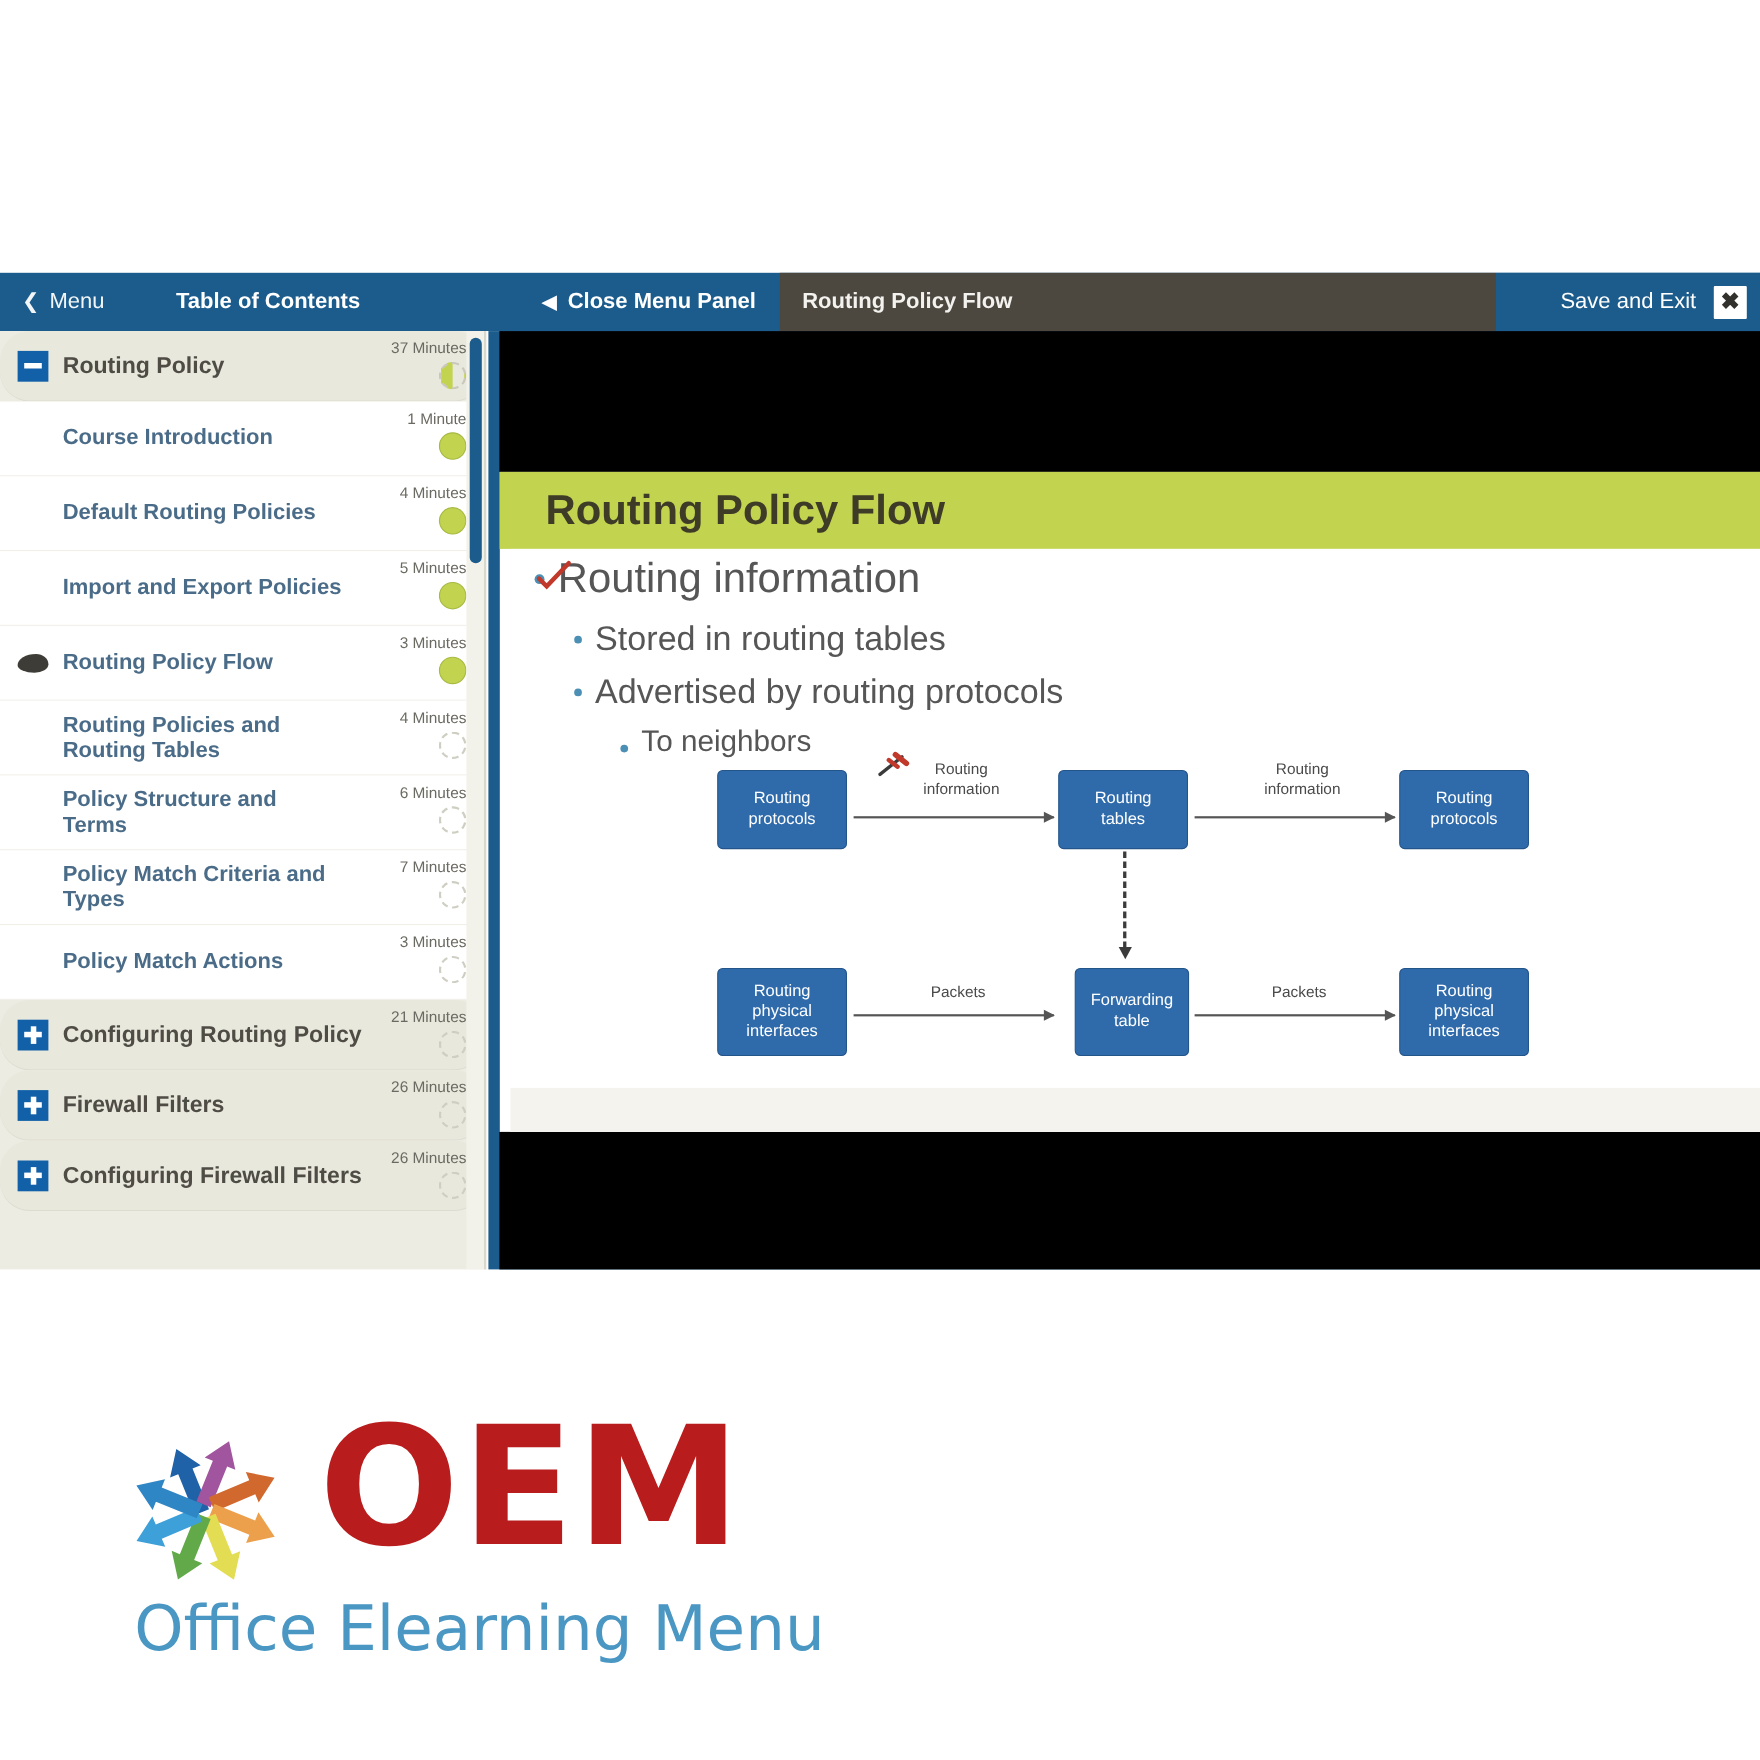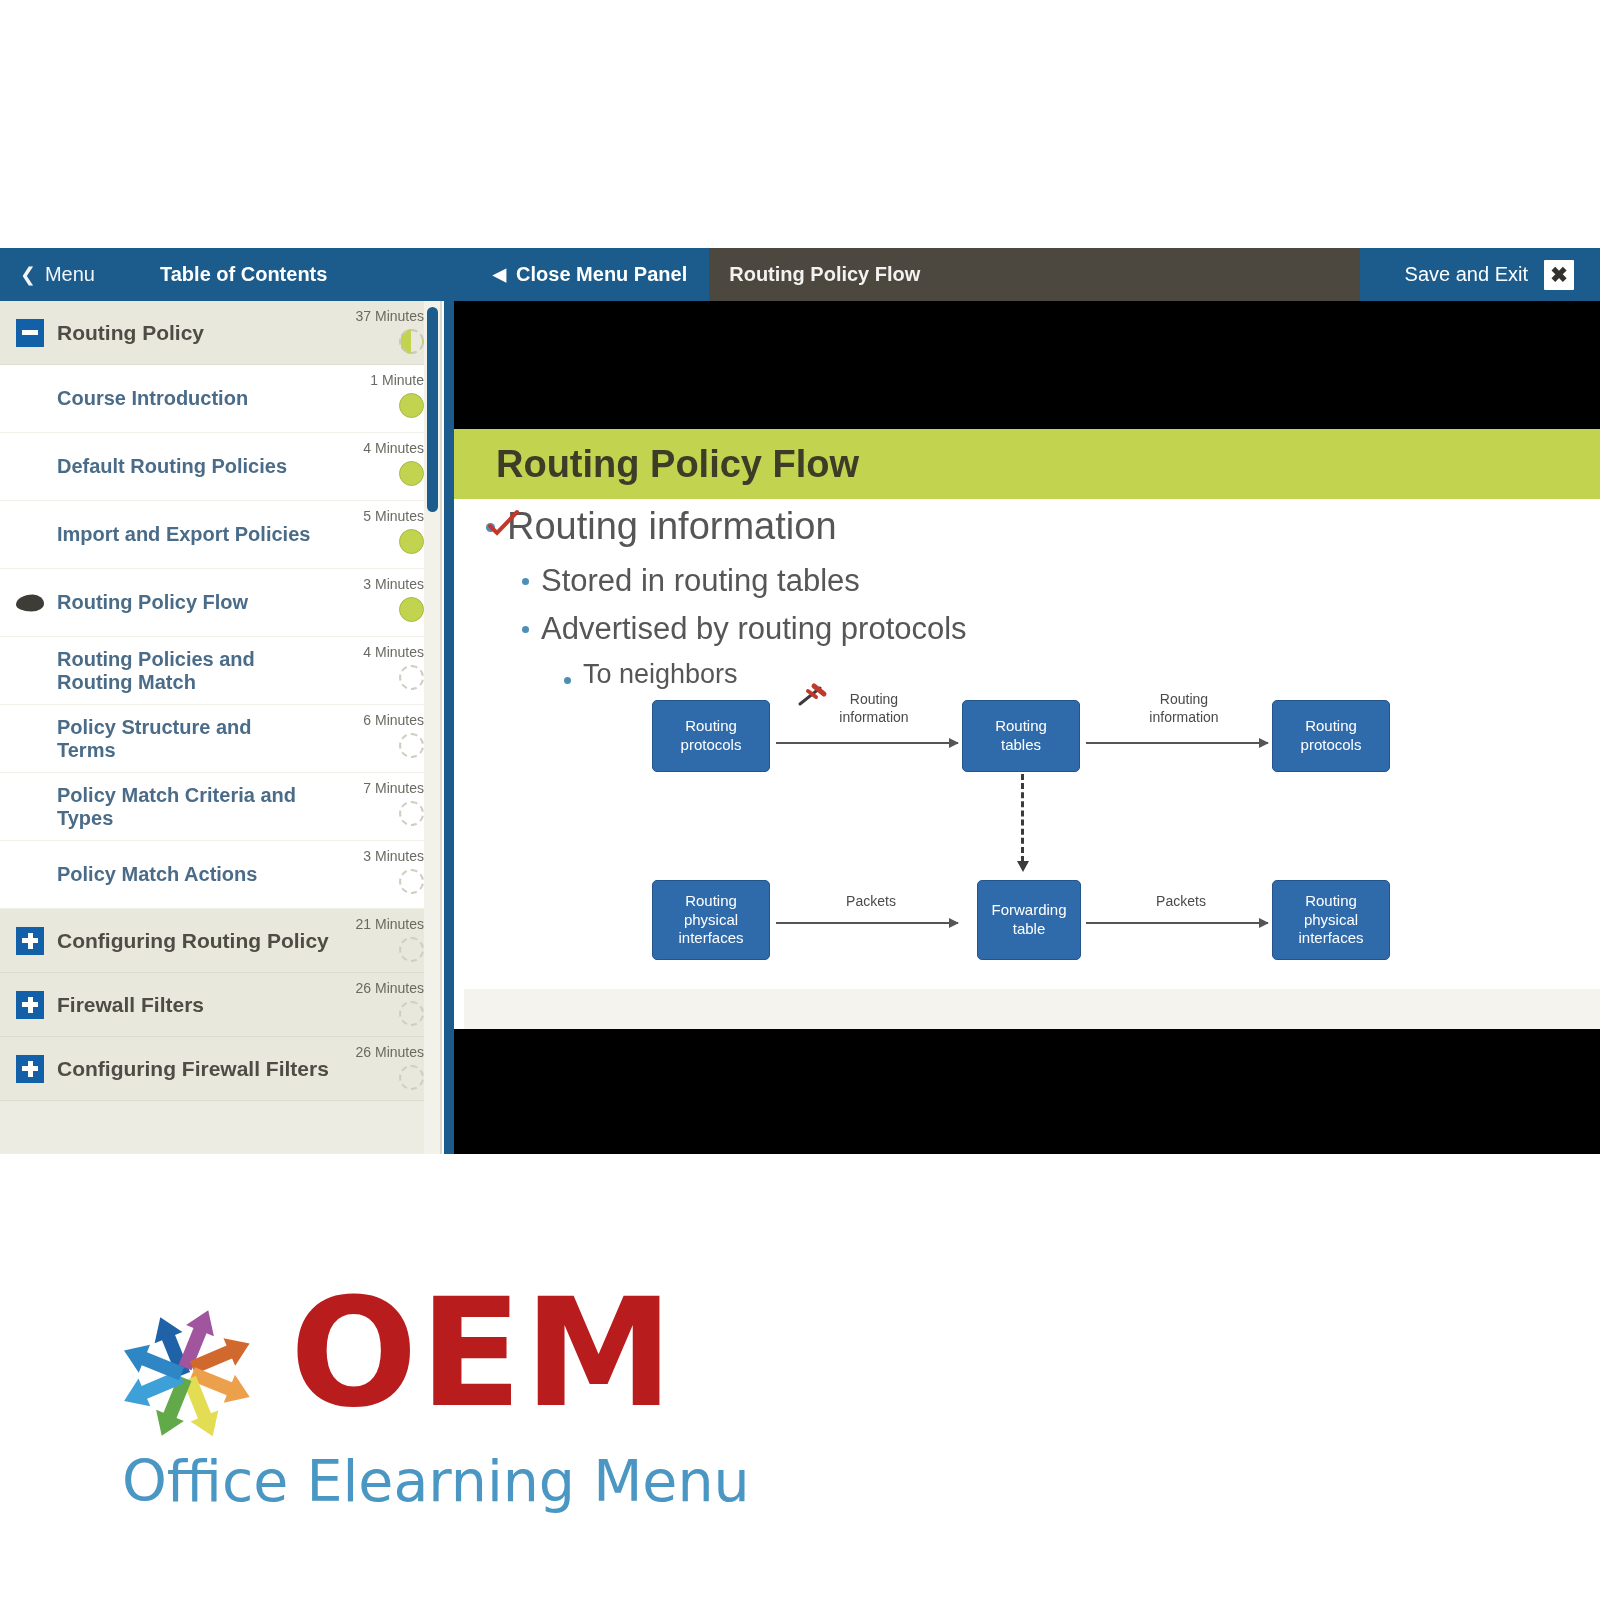--- a/index.html
+++ b/index.html
@@ -84,21 +84,21 @@
     font-size: 20px;
     font-weight: bold;
     box-sizing: border-box;
   }
   .tb-save {
     width: 240px;
     background: #1b5c8c;
     display: flex;
     align-items: center;
     justify-content: flex-end;
-    padding-right: 26px;
+    padding-right: 12px;
     box-sizing: border-box;
     color: #ffffff;
     font-size: 20px;
     cursor: pointer;
   }
   .tb-x {
     width: 30px;
     height: 30px;
     background: #ffffff;
     margin-left: 16px;
@@ -151,20 +151,21 @@
   }
 
   .grp {
     background: #e9e8dd;
     border-bottom: 1px solid #dddcd0;
     position: relative;
     box-sizing: border-box;
   }
   .grp.head {
     height: 64px;
+    border-radius: 27px;
   }
   .grp .gico {
     position: absolute;
     left: 16px;
     top: 50%;
     transform: translateY(-50%);
     width: 28px;
     height: 28px;
     background: #1261a8;
     display: flex;
@@ -514,21 +515,21 @@
         </div>
         <div class="leaf current">
           <div class="cur-ico"></div>
           <div class="llabel">Routing Policy Flow</div>
           <div class="meta">
             <span class="mins">3 Minutes</span>
             <div class="status done"></div>
           </div>
         </div>
         <div class="leaf">
-          <div class="llabel">Routing Policies and Routing Match</div>
+          <div class="llabel">Routing Policies and Routing Tables</div>
           <div class="meta">
             <span class="mins">4 Minutes</span>
             <div class="status todo"></div>
           </div>
         </div>
         <div class="leaf">
           <div class="llabel">Policy Structure and Terms</div>
           <div class="meta">
             <span class="mins">6 Minutes</span>
             <div class="status todo"></div>

